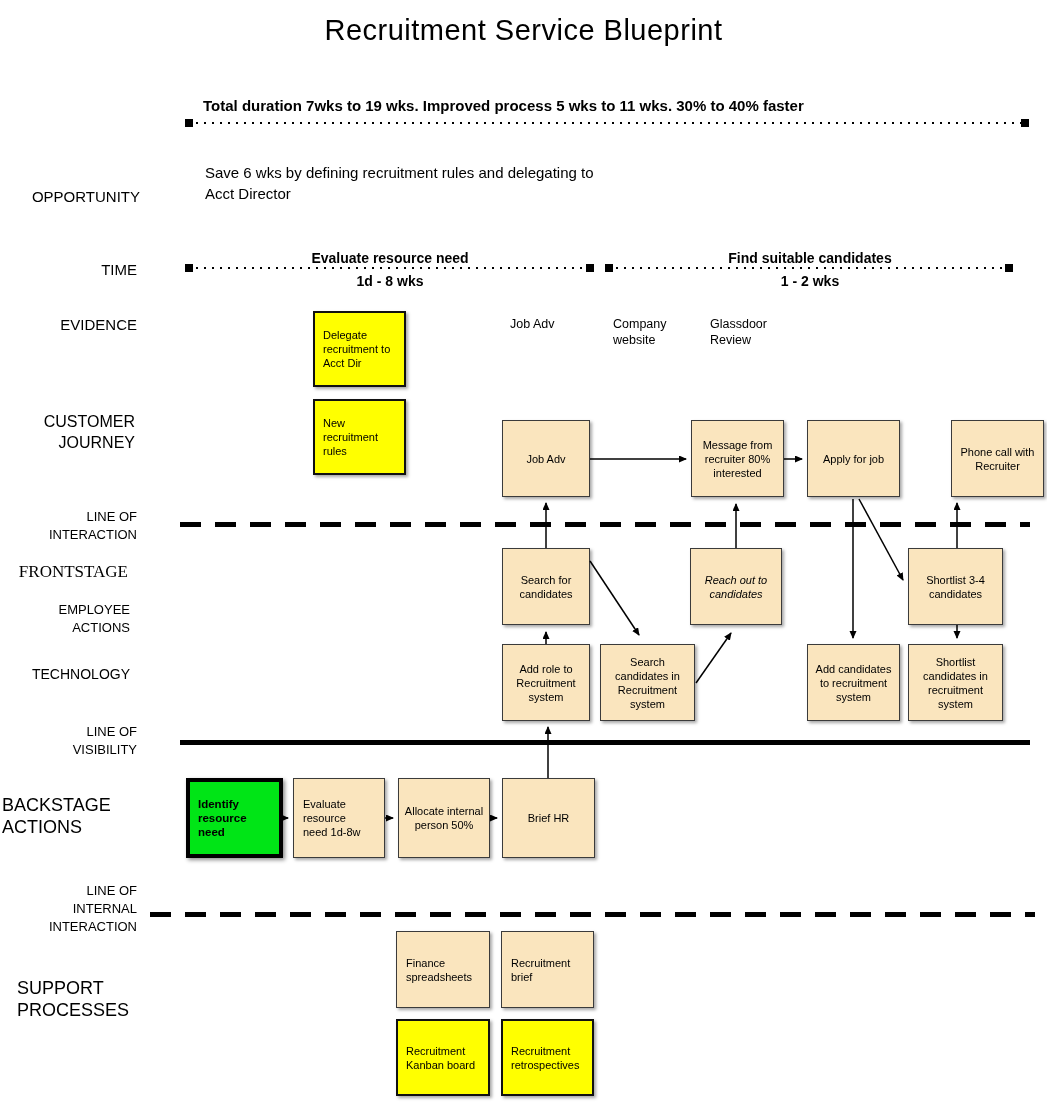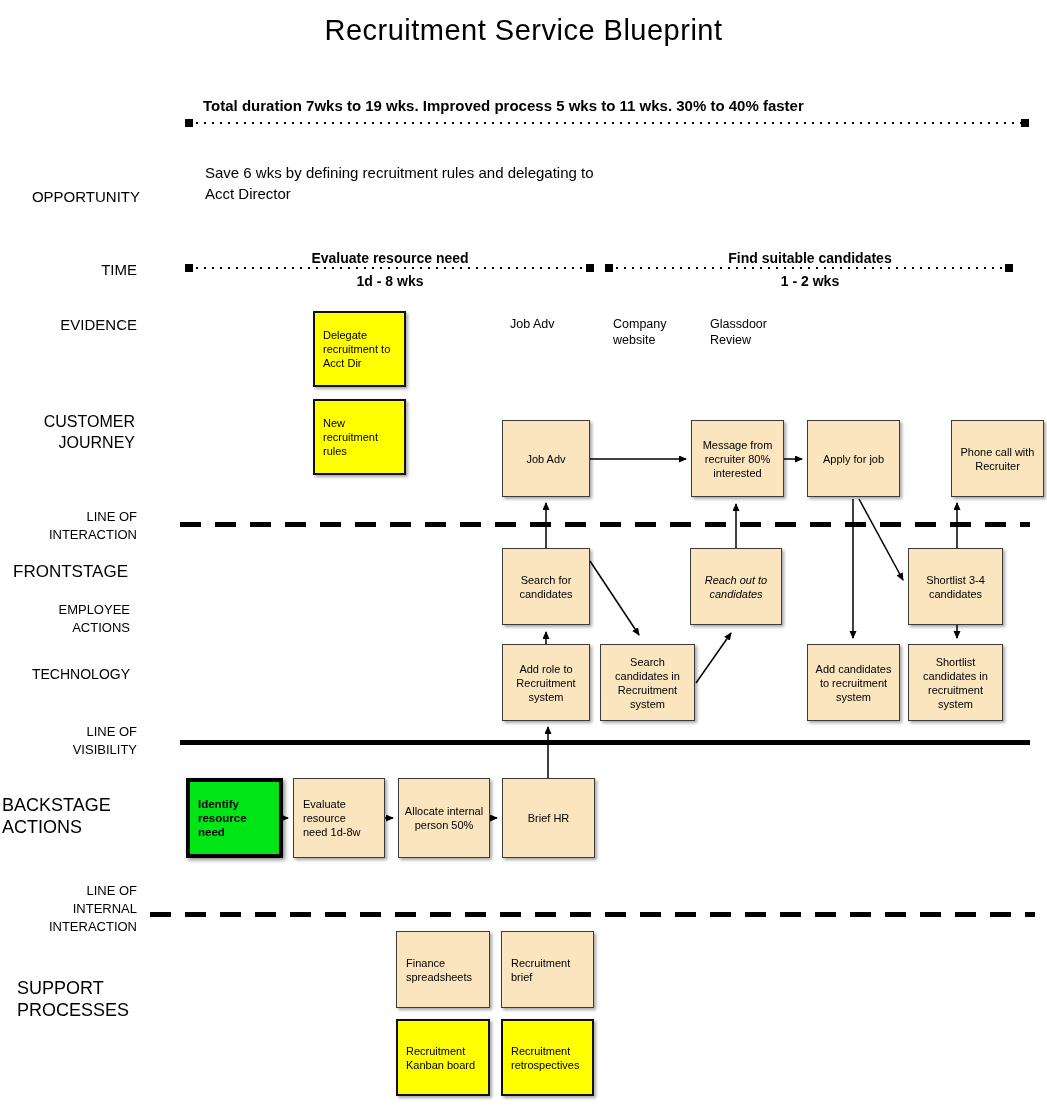--- a/index.html
+++ b/index.html
@@ -8,21 +8,21 @@
     font-family:"Liberation Sans",sans-serif;color:#000;overflow:hidden;
   }
   .abs{position:absolute;}
   .title{font-size:29px;letter-spacing:.5px;text-align:center;width:100%;top:14px;left:0;}
   .summary{font-size:15px;font-weight:bold;left:203px;top:97px;}
   .dotline{height:2px;background:repeating-linear-gradient(to right,#000 0 2px,transparent 2px 8px);}
   .sq{width:8px;height:8px;background:#000;}
   .lane-label{font-size:15px;text-align:right;line-height:19px;}
   .small-label{font-size:13px;text-align:right;line-height:18px;}
   .big-label{font-size:18px;text-align:left;line-height:22px;}
-  .mid-label{font-size:17px;text-align:right;}
+  .mid-label{font-size:17px;text-align:right;font-family:Liberation Serif, serif;}
   .opp-note{font-size:15px;line-height:21px;width:395px;}
   .time-title{font-size:14px;font-weight:bold;text-align:center;}
   .time-dur{font-size:14px;font-weight:bold;text-align:center;}
   .dashline{height:5px;background:repeating-linear-gradient(to right,#000 0 21px,transparent 21px 35px);}
   .solidline{height:5px;background:#000;}
   .box{
     box-sizing:border-box;border:1.5px solid #3b3b3b;background:#fae5be;
     display:flex;align-items:center;justify-content:center;text-align:center;
     font-size:11px;line-height:14px;padding:4px;box-shadow:2px 2px 3px rgba(0,0,0,.35);
   }

